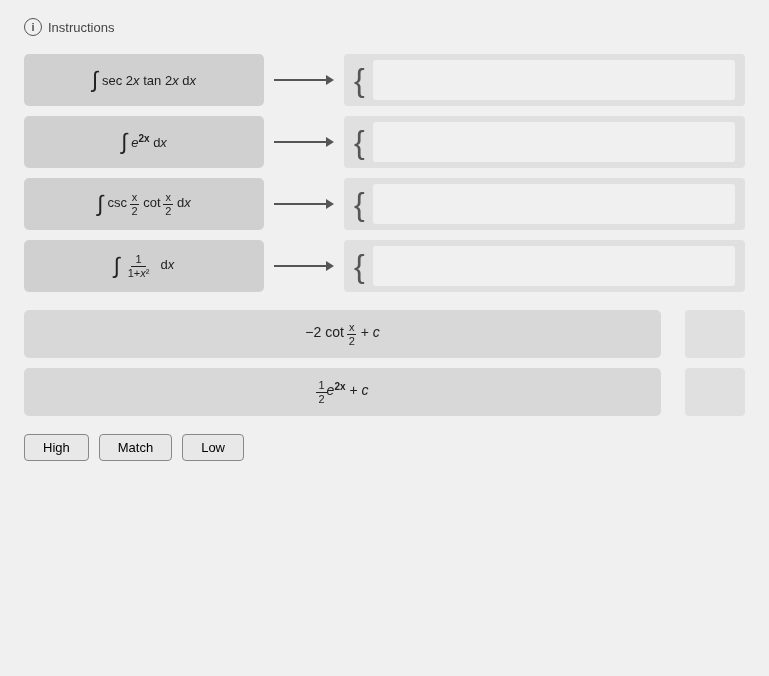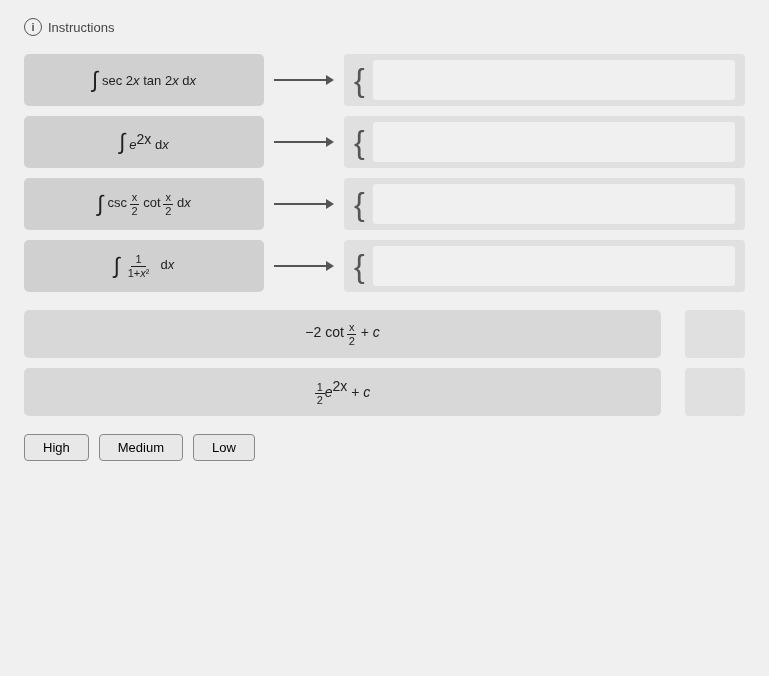--- a/index.html
+++ b/index.html
@@ -174,21 +174,21 @@
       background: #e8e8e8;
       border-radius: 4px;
       padding: 5px 18px;
       font-size: 13px;
       cursor: pointer;
       color: #000000;
     }
     .math {
       font-style: italic;
     }
-    sup { font-size: 14px; vertical-align: super; }
+    sup { font-size: 10px; vertical-align: super; font-weight: bold; }
     .integral-text {
       font-size: 13px;
       display: flex;
       align-items: center;
       gap: 3px;
       flex-wrap: wrap;
       justify-content: center;
     }
     .int-sign {
       font-size: 22px;
@@ -319,16 +319,16 @@
               <span style="padding:0 2px">2</span>
             </span><span class="math">e</span><sup>2x</sup>&nbsp;+&nbsp;<span class="math">c</span>
         </span>
       </div>
       <div class="bottom-drop-box"></div>
     </div>
   </div>
 
   <div class="confidence-row">
     <button class="confidence-btn">High</button>
-    <button class="confidence-btn">Medium</button>
+    <button class="confidence-btn">Match</button>
     <button class="confidence-btn">Low</button>
   </div>
 </div>
 
 </body></html>

